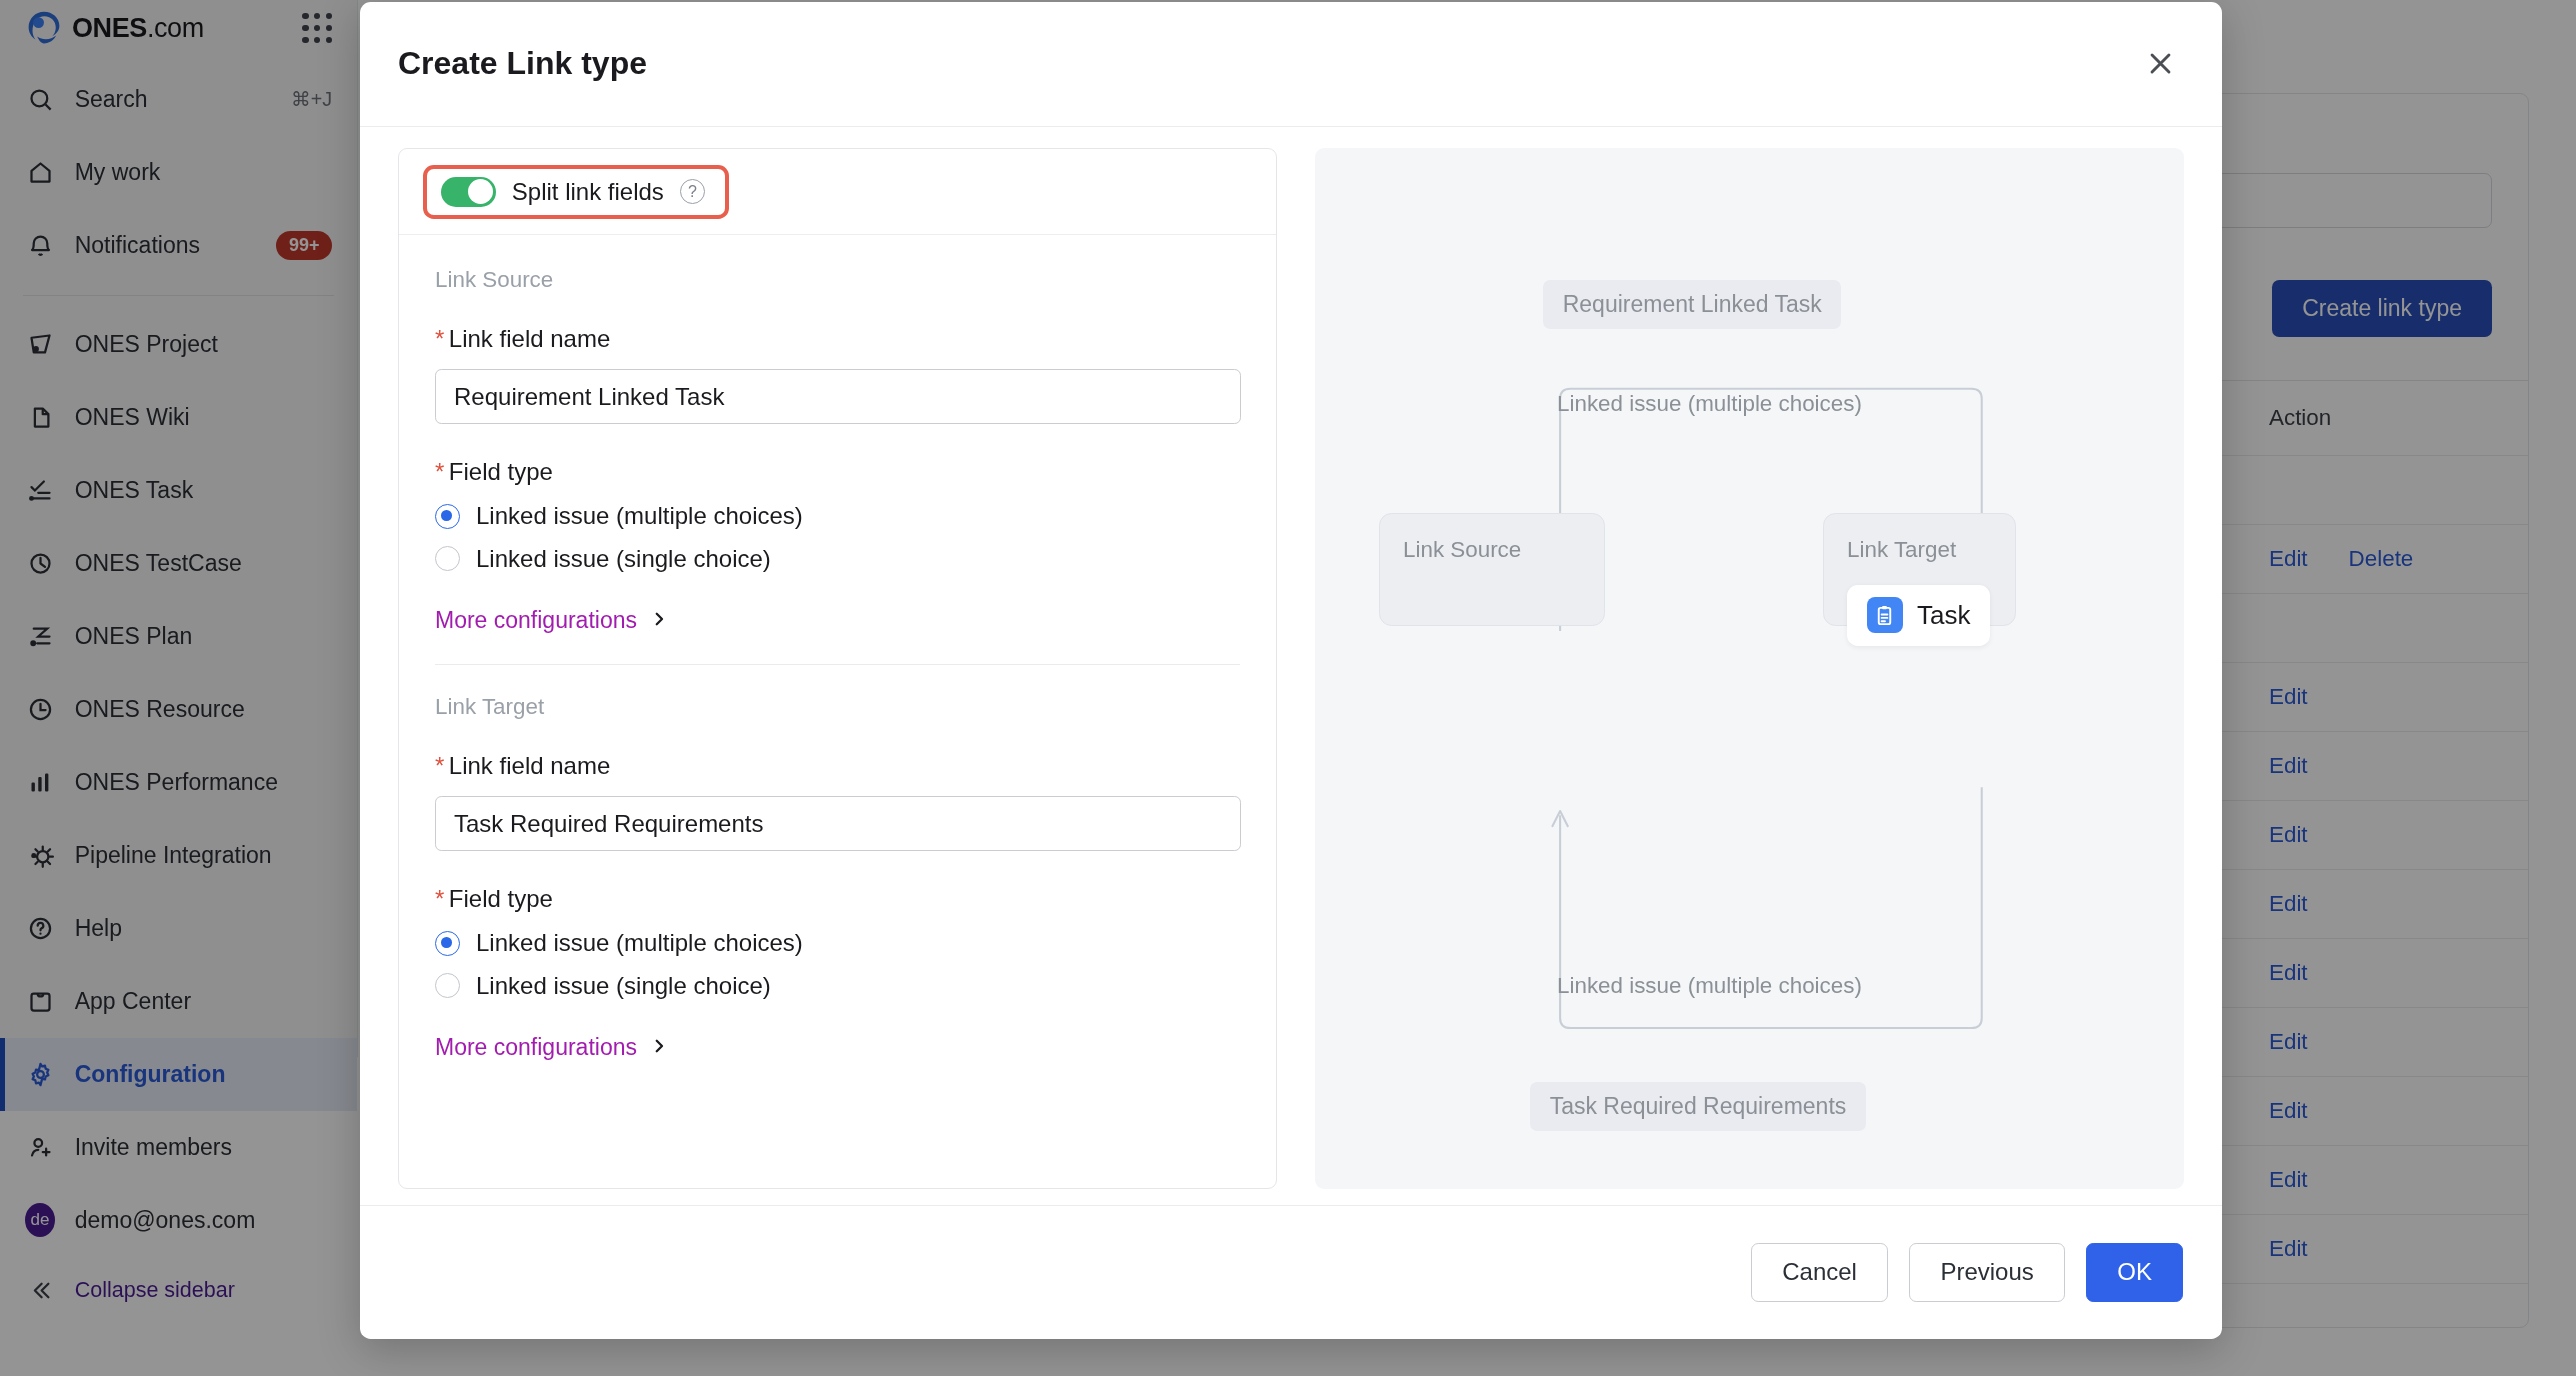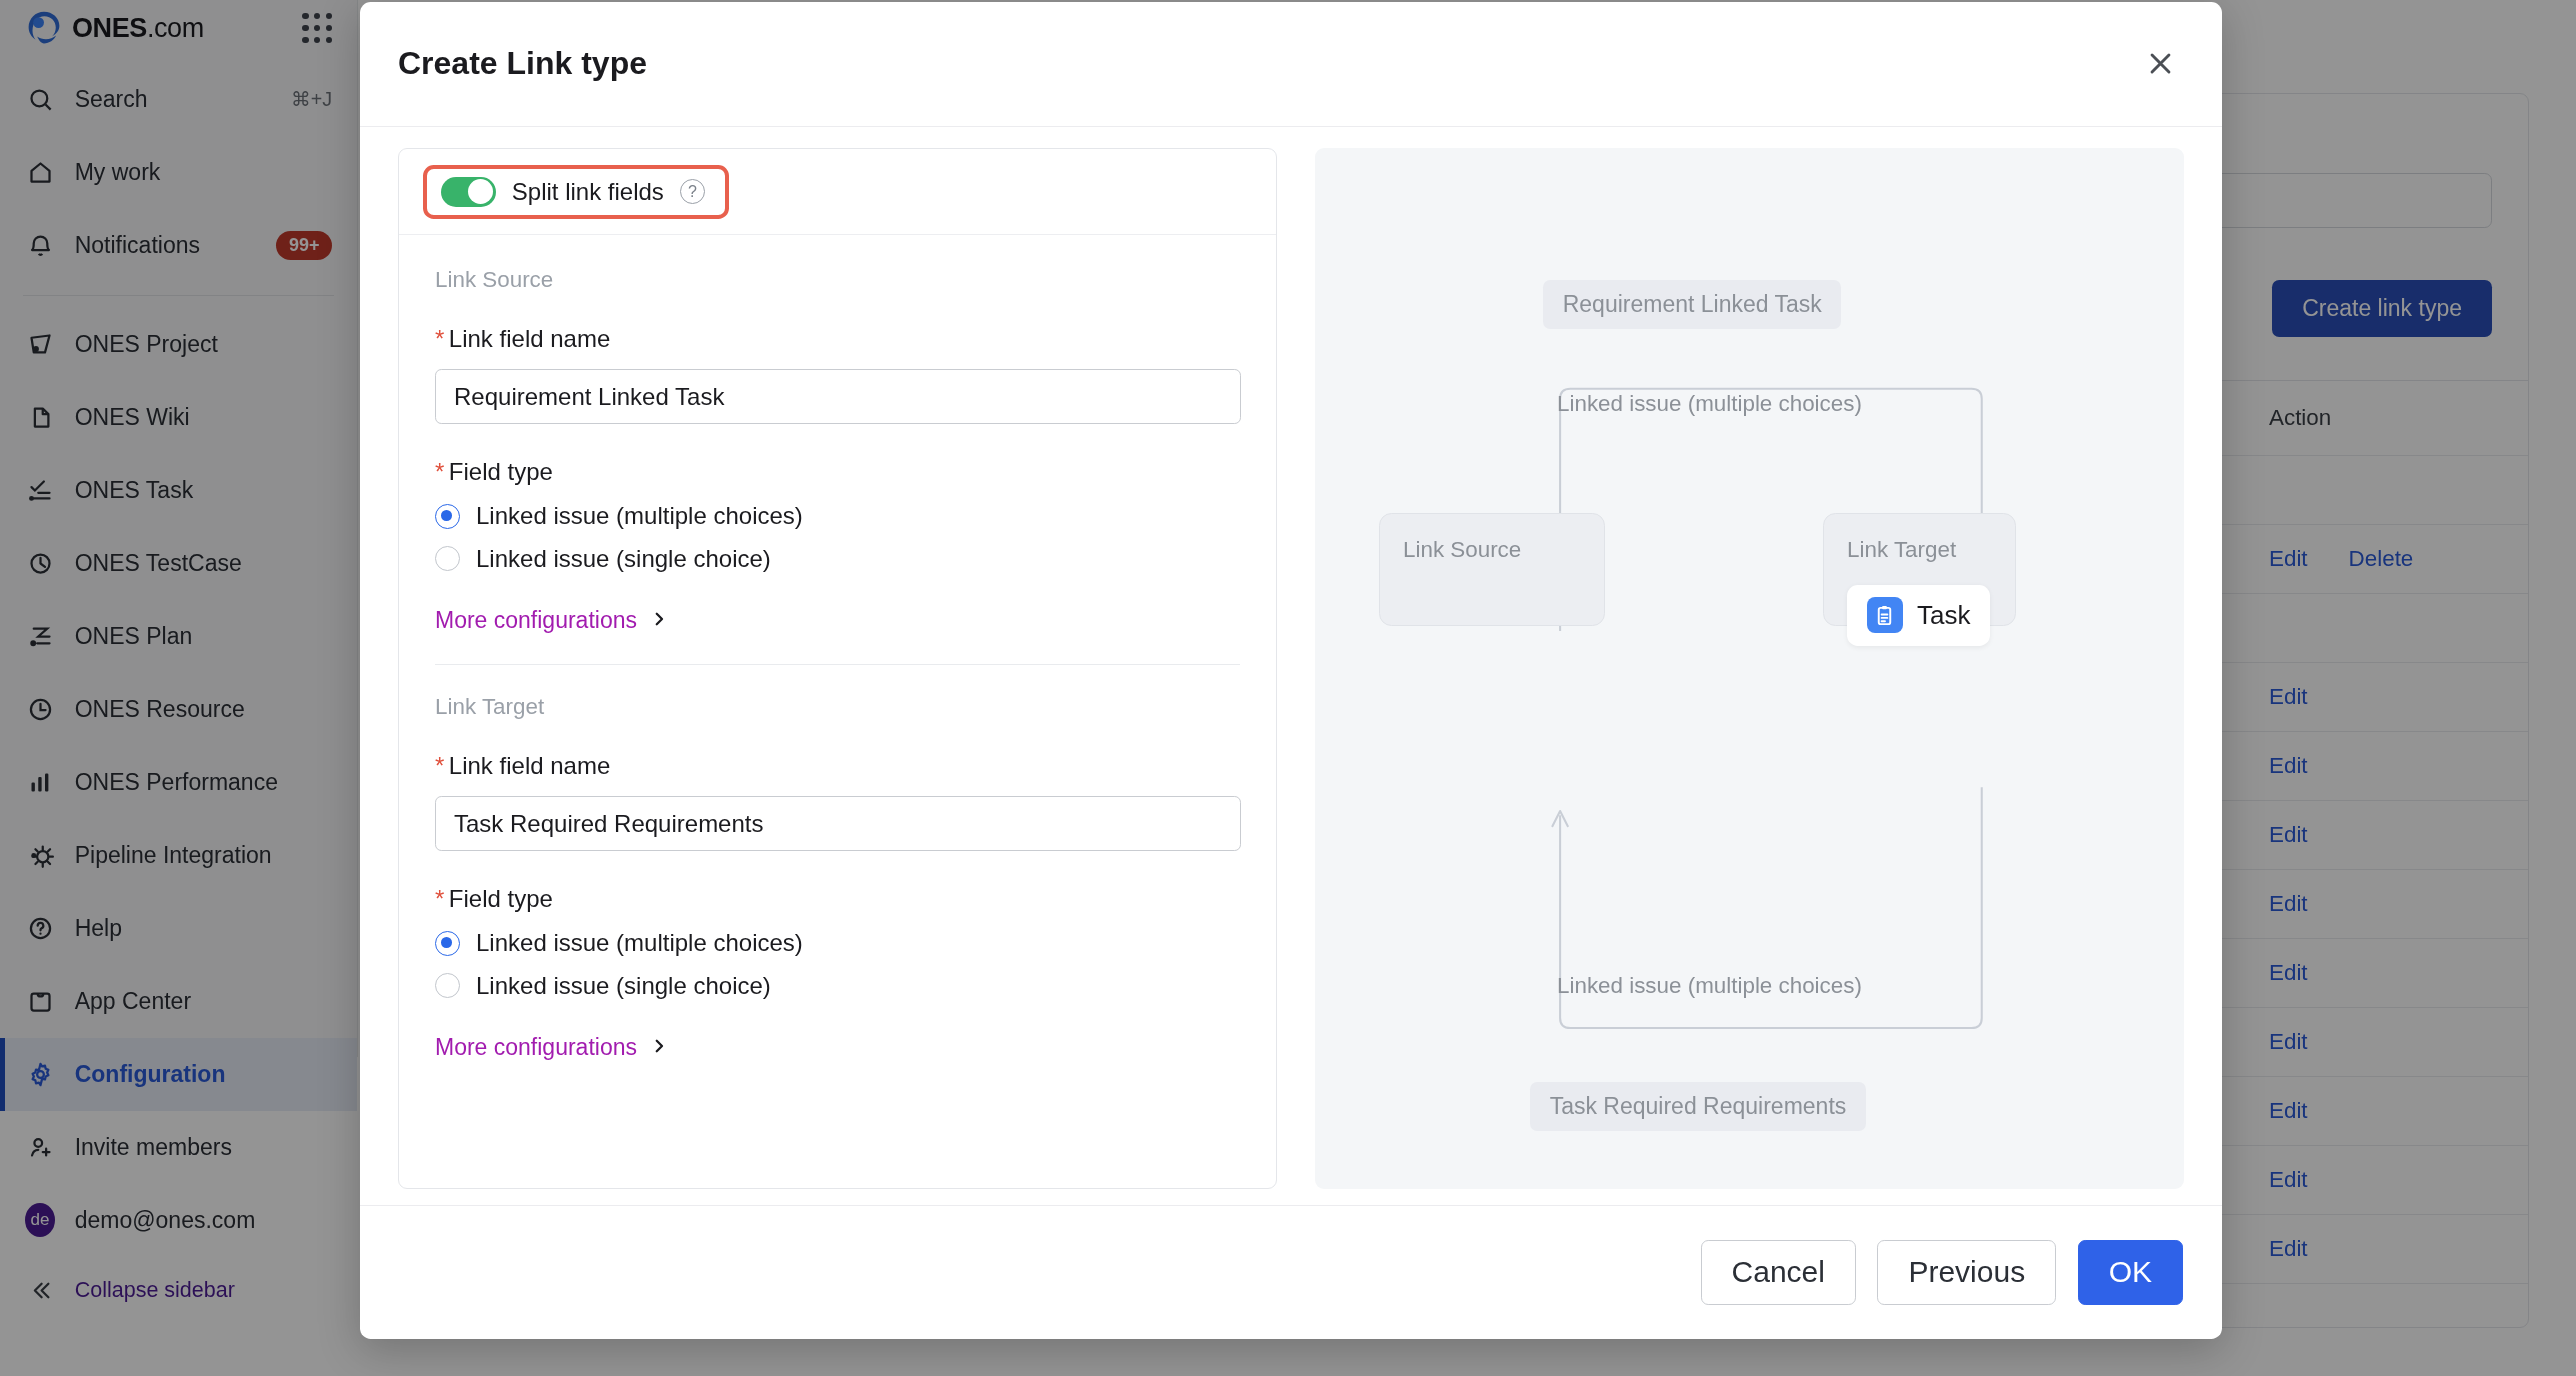--- a/index.html
+++ b/index.html
@@ -203,21 +203,21 @@
   .pill-text { font-size: 26px; color: #1b1b1f; white-space: nowrap; }
   .diagram-svg { position: absolute; inset: 0; width: 100%; height: 100%; pointer-events: none; }
 
   
   .modal-foot {
     height: 134px; border-top: 0.9px solid #ececef;
     display: flex; align-items: center; justify-content: flex-end;
     gap: 21.5px; padding: 0 39px;
   }
   .btn {
-    font-size: 30px; border-radius: 7.2px; padding: 14.3px 30px; cursor: pointer;
+    font-size: 24px; border-radius: 7.2px; padding: 14.3px 30px; cursor: pointer;
     font-family: "Liberation Sans", sans-serif;
   }
   .btn.ghost { background: #fff; border: 0.9px solid #c9ccd1; color: #2b2f36; }
   .btn.primary { background: #2f62e8; border: 0.9px solid #2f62e8; color: #fff; min-width: 93px; text-align: left; }
 </style>
 </head>
 <body>
 
 <div id="root">
 

